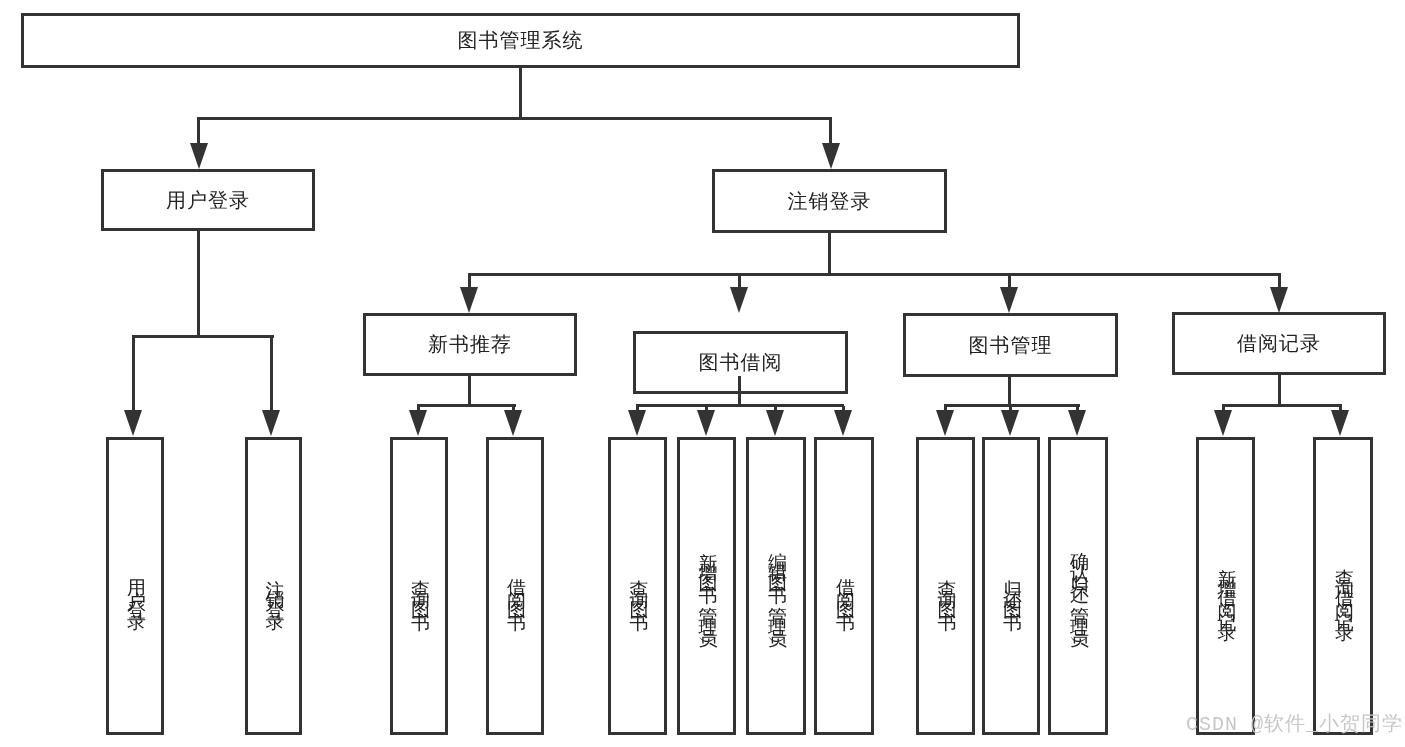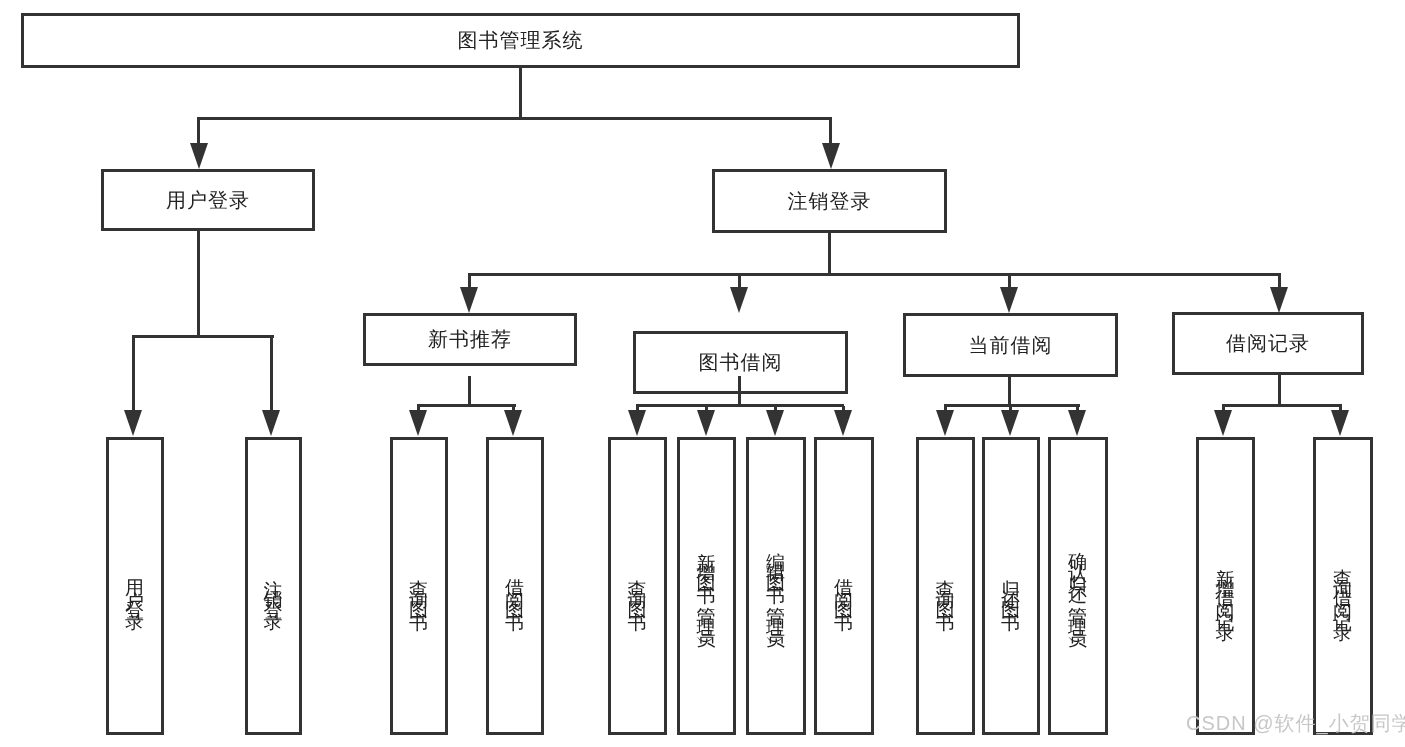--- a/index.html
+++ b/index.html
@@ -5,21 +5,21 @@
   :root{
     --line:#333333;
     --text:#222222;
     --watermark:#c7c7c7;
     --background:#ffffff;
   }
   html,body{margin:0;padding:0;background:var(--background);}
   #stage{
     position:relative;width:1405px;height:747px;overflow:hidden;
     background:var(--background);
-    font-family:Liberation Sans, sans-serif;
+    font-family:Liberation Mono, monospace;
     color:var(--text);
   }
   .box{
     position:absolute;box-sizing:border-box;
     border:3px solid var(--line);background:#ffffff;
     display:flex;align-items:center;justify-content:center;
   }
   .hlabel{font-size:20px;letter-spacing:1px;white-space:nowrap;}
   .vlabel{
     writing-mode:vertical-rl;text-orientation:mixed;
@@ -70,30 +70,30 @@
   <div class="line" style="left:468px;top:273px;width:813px;height:3px"></div>
   <div class="line" style="left:468px;top:275px;width:3px;height:14px"></div>
   <div class="arrow" style="left:460px;top:287px"></div>
   <div class="line" style="left:738px;top:275px;width:3px;height:14px"></div>
   <div class="arrow" style="left:730px;top:287px"></div>
   <div class="line" style="left:1008px;top:275px;width:3px;height:14px"></div>
   <div class="arrow" style="left:1000px;top:287px"></div>
   <div class="line" style="left:1278px;top:275px;width:3px;height:14px"></div>
   <div class="arrow" style="left:1270px;top:287px"></div>
 
-  <div class="box" style="left:363px;top:313px;width:214px;height:53px">
+  <div class="box" style="left:363px;top:313px;width:214px;height:63px">
     <span class="hlabel">新书推荐</span>
   </div>
   <div class="box" style="left:633px;top:331px;width:215px;height:63px">
     <span class="hlabel">图书借阅</span>
   </div>
   <div class="box" style="left:903px;top:313px;width:215px;height:64px">
-    <span class="hlabel">当前借阅</span>
+    <span class="hlabel">图书管理</span>
   </div>
-  <div class="box" style="left:1172px;top:312px;width:192px;height:63px">
+  <div class="box" style="left:1172px;top:312px;width:214px;height:63px">
     <span class="hlabel">借阅记录</span>
   </div>
 
   <div class="line" style="left:468px;top:376px;width:3px;height:30px"></div>
   <div class="line" style="left:417px;top:404px;width:99px;height:3px"></div>
   <div class="line" style="left:417px;top:406px;width:3px;height:6px"></div>
   <div class="arrow" style="left:409px;top:410px"></div>
   <div class="line" style="left:512px;top:406px;width:3px;height:6px"></div>
   <div class="arrow" style="left:504px;top:410px"></div>
 

